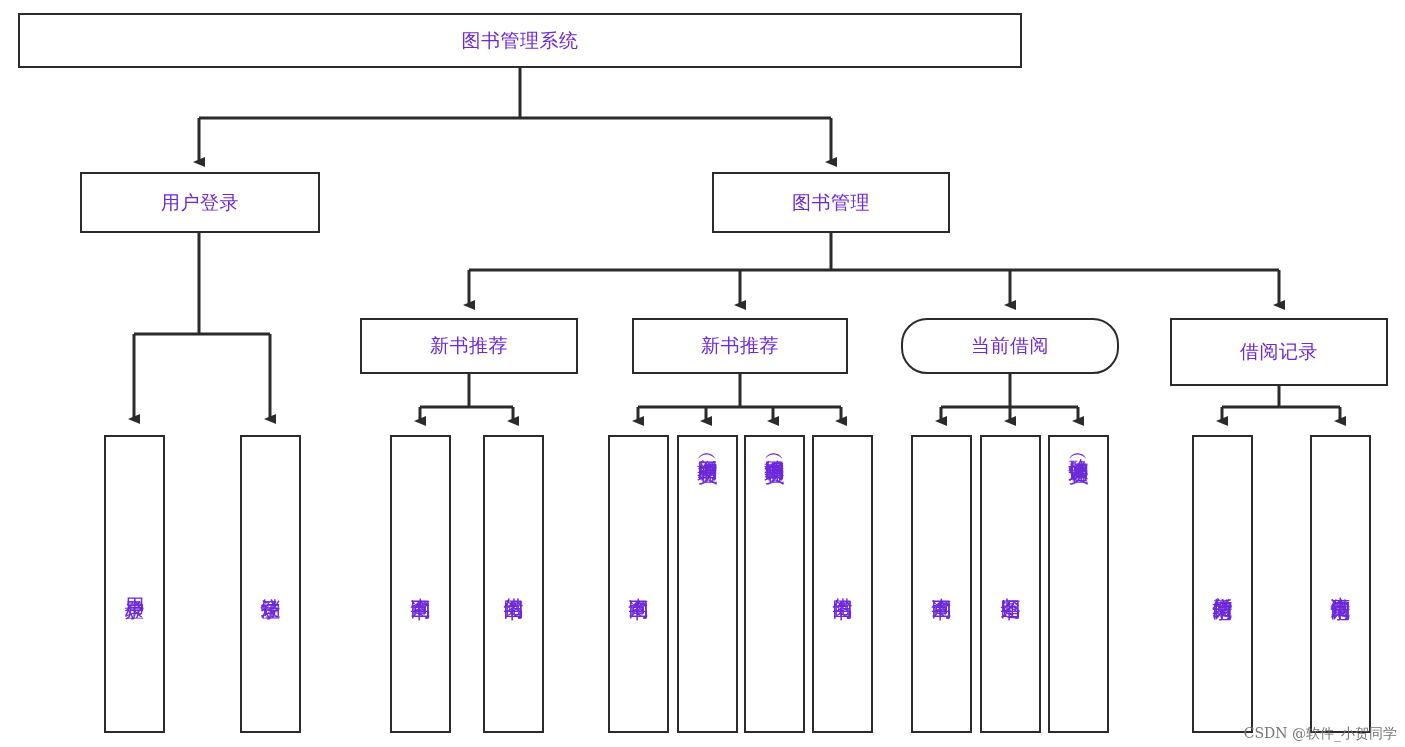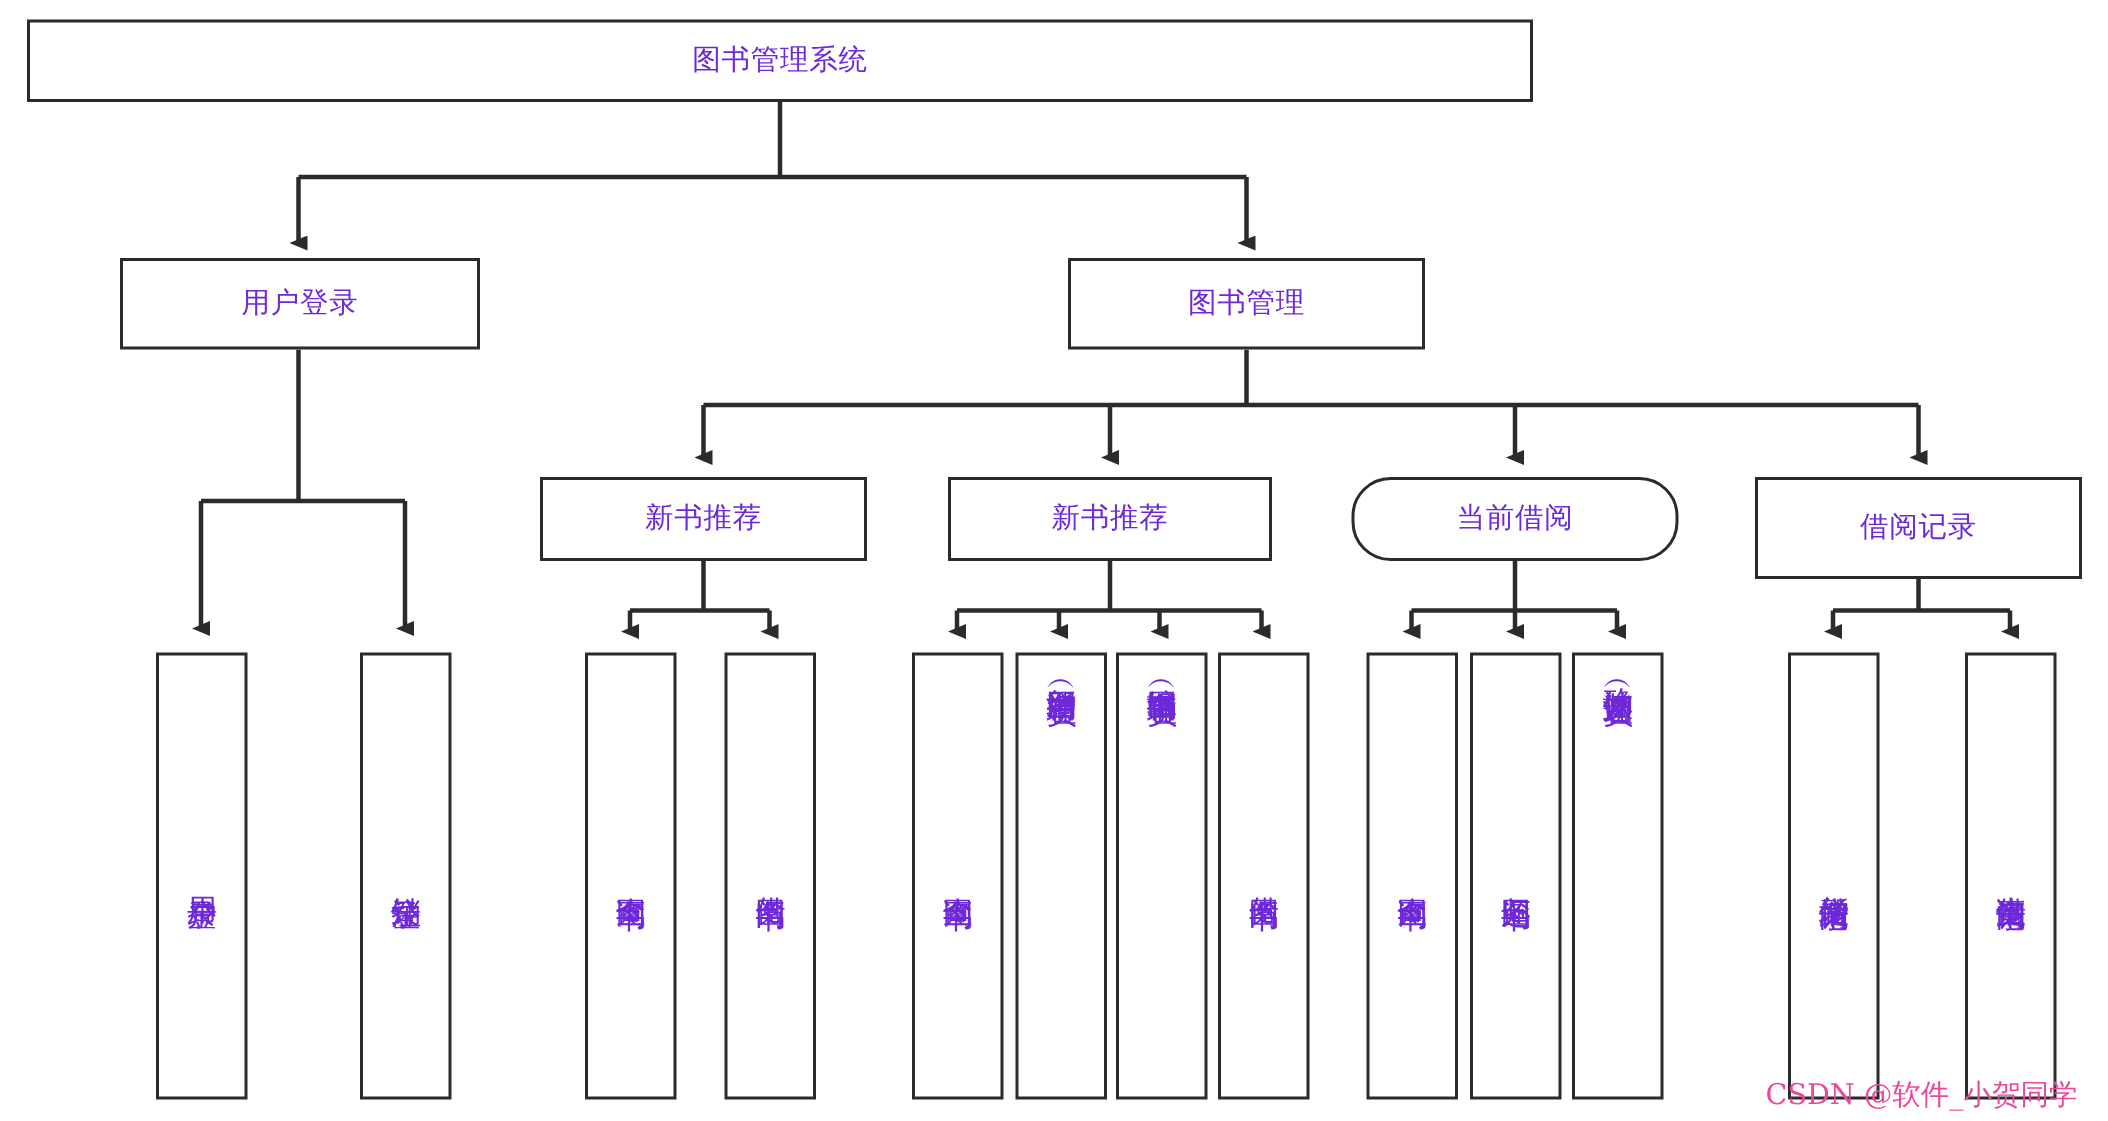--- a/index.html
+++ b/index.html
@@ -55,24 +55,24 @@
     line-height: 1.16;
     letter-spacing: 1px;
     white-space: nowrap;
   }
   .node.vertical.centered {
     align-items: center;
     padding-top: 0;
   }
   .watermark {
     position: absolute;
-    right: 20px;
+    right: 8px;
     bottom: 4px;
-    color: #ec4899;
-    font-size: 19px;
+    color: #737373;
+    font-size: 14px;
     font-family: "DejaVu Serif", "Liberation Serif", serif;
     white-space: nowrap;
     user-select: none;
   }
 </style>
 </head>
 <body>
 
 <div id="canvas">
 

